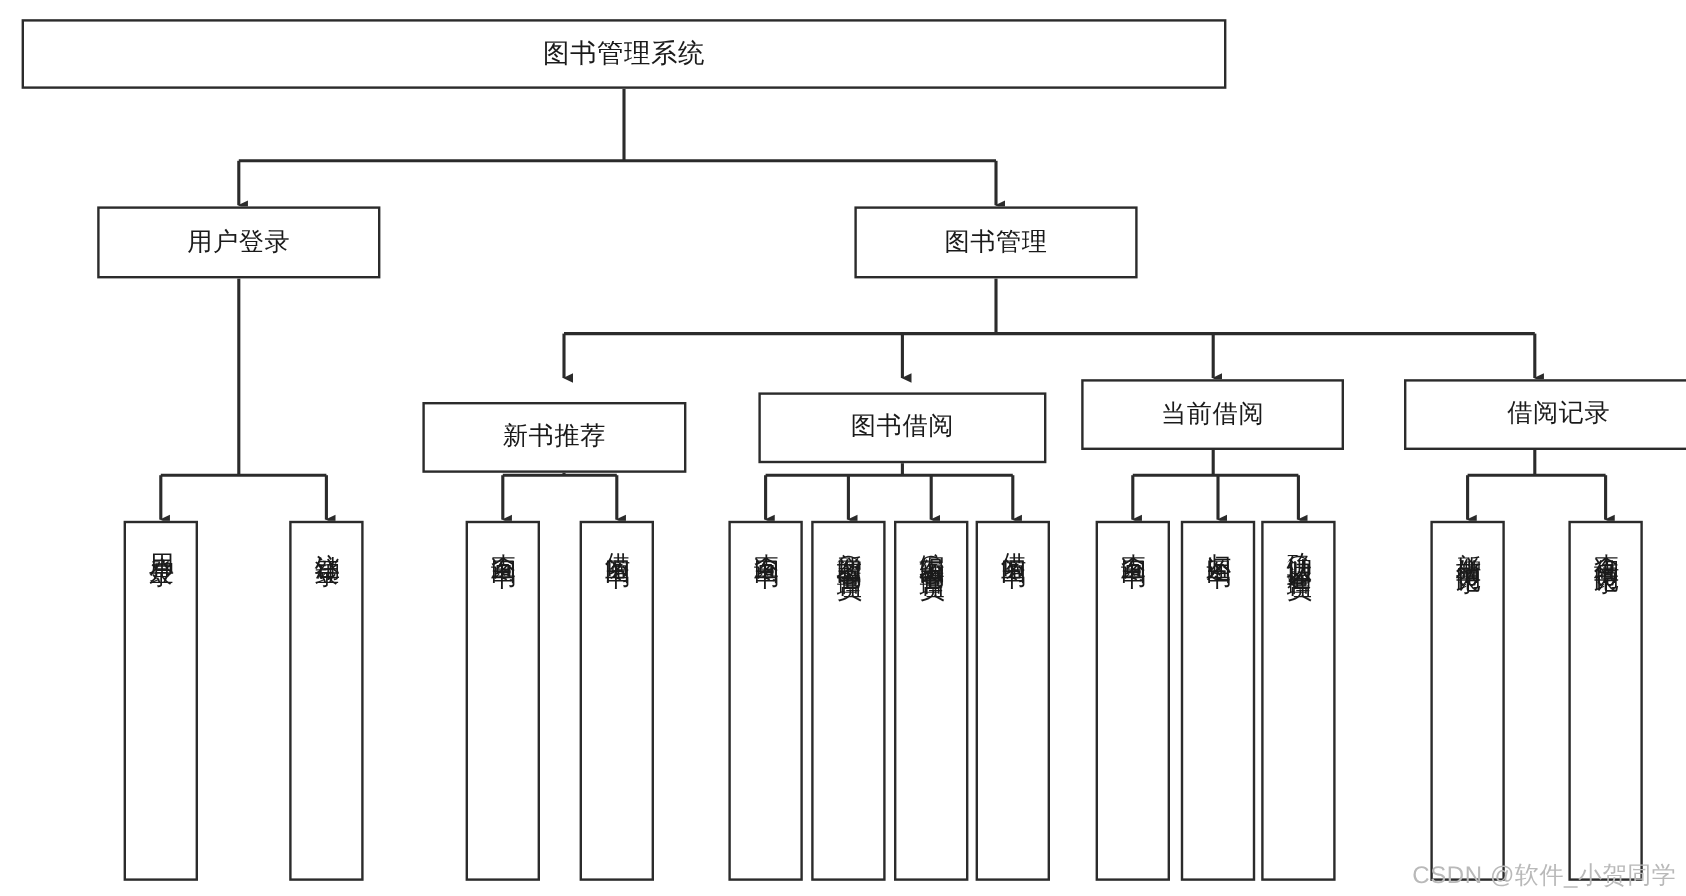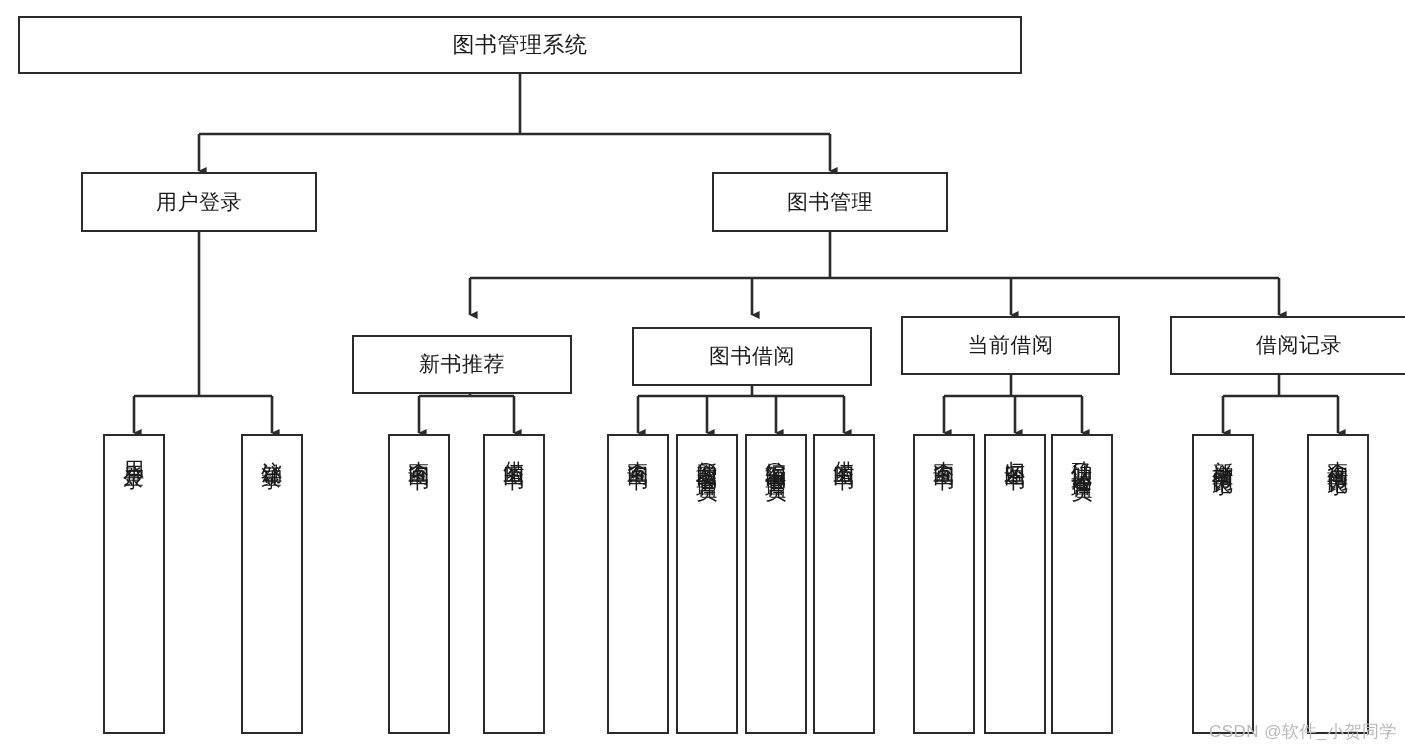--- a/index.html
+++ b/index.html
@@ -60,21 +60,21 @@
     text-orientation: upright;
     font-size: 21px;
     line-height: 1.12;
     letter-spacing: 3px;
     white-space: nowrap;
   }
   .watermark {
     position: absolute;
     right: 8px;
     bottom: 4px;
-    font-size: 17px;
+    font-size: 20px;
     color: #b9b9b9;
     z-index: 5;
     white-space: nowrap;
     letter-spacing: 0.5px;
   }
 </style>
 </head>
 <body>
 
 <div id="canvas">

